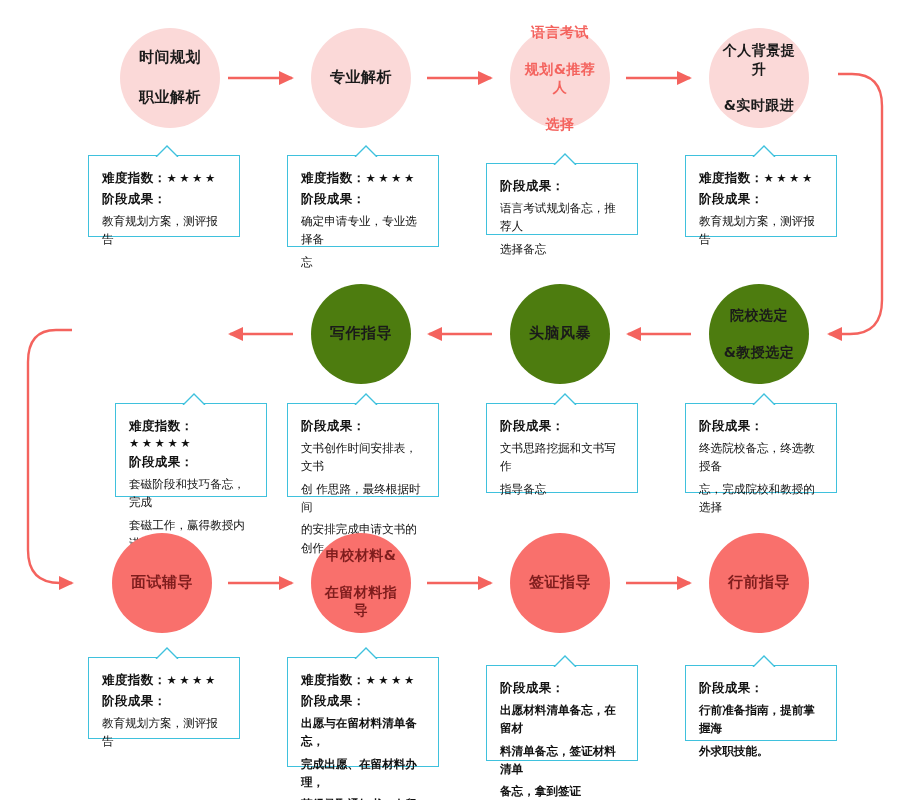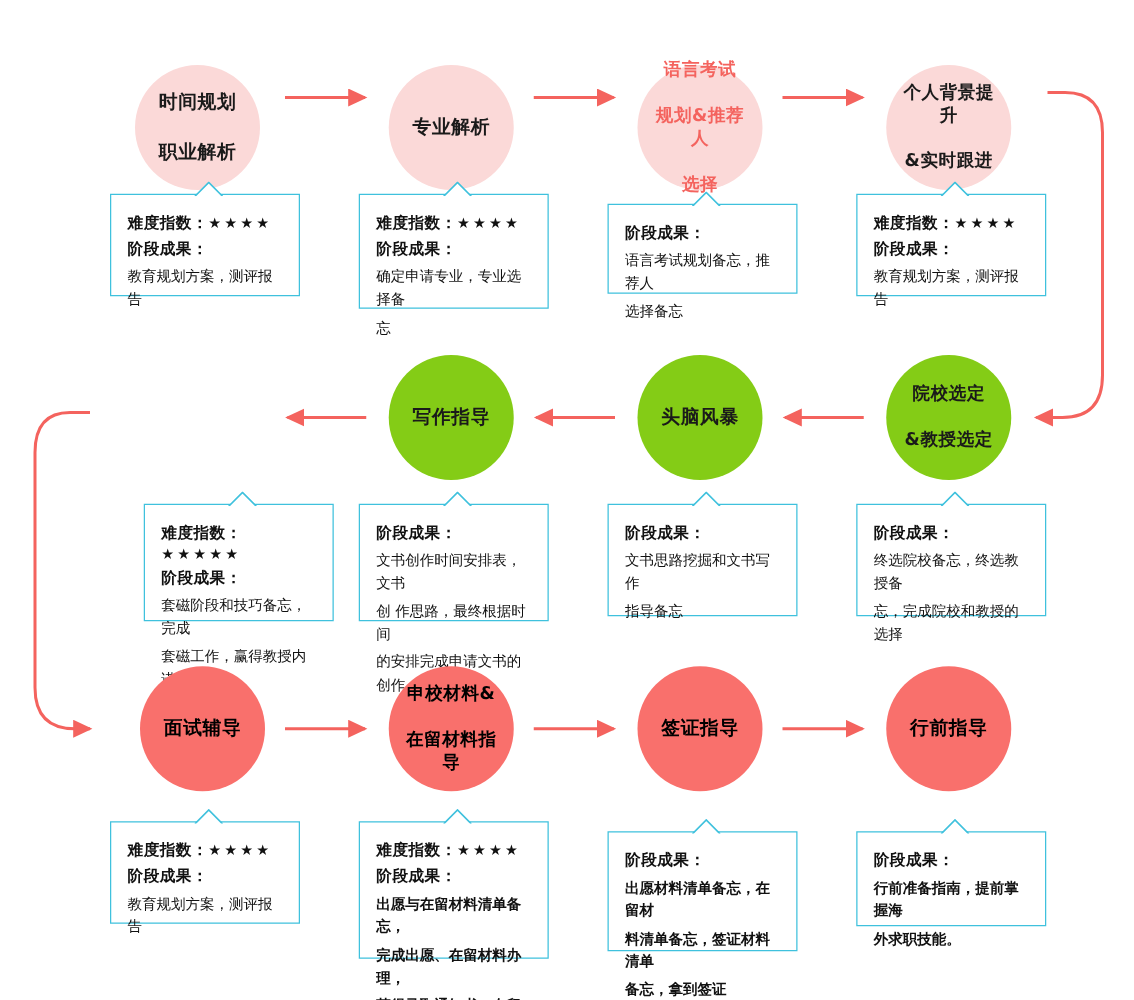--- a/index.html
+++ b/index.html
@@ -13,24 +13,24 @@
   #links{position:absolute;left:0;top:0;width:907px;height:800px;pointer-events:none;}
 
   
   .node{
     position:absolute;border-radius:50%;
     display:flex;align-items:center;justify-content:center;
     text-align:center;font-weight:bold;line-height:1.32;
     letter-spacing:.5px;
   }
   .node span{display:block;padding:0 6px;}
-  .tier1{background:#fbd9d8;color:#1a1a1a;margin-top:24px;}
+  .tier1{background:#fbd9d8;color:#1a1a1a;}
   .tier1.accent{color:#f4635e;}
-  .tier2{background:#84cc16;color:#1a1a1a;justify-content:center;}
-  .tier3{background:#f9706c;color:#000000;}
+  .tier2{background:#4d7c0f;color:#1a1a1a;justify-content:center;}
+  .tier3{background:#f9706c;color:#7f1d1d;}
 
   
   .card{
     position:absolute;background:#ffffff;
     border:1.4px solid #3fc1dd;box-sizing:border-box;
     padding:14px 13px 10px 13px;
   }
   .card .pointer{
     position:absolute;top:-11px;left:66px;width:24px;height:12px;overflow:hidden;
   }
@@ -63,21 +63,21 @@
     <line x1="492" y1="334" x2="429" y2="334" stroke="#F4635E" stroke-width="2.4" marker-end="url(#ah)"></line>
     <line x1="293" y1="334" x2="230" y2="334" stroke="#F4635E" stroke-width="2.4" marker-end="url(#ah)"></line>
 
     <path d="M 72 330 L 56 330 Q 28 330 28 362 L 28 550 Q 28 583 60 583 L 72 583" fill="none" stroke="#F4635E" stroke-width="2.4" marker-end="url(#ah)"></path>
 
     <line x1="228" y1="583" x2="292" y2="583" stroke="#F4635E" stroke-width="2.4" marker-end="url(#ah)"></line>
     <line x1="427" y1="583" x2="491" y2="583" stroke="#F4635E" stroke-width="2.4" marker-end="url(#ah)"></line>
     <line x1="626" y1="583" x2="690" y2="583" stroke="#F4635E" stroke-width="2.4" marker-end="url(#ah)"></line>
   </svg>
 
-  <div class="node tier1" style="left:108px;top:28px;width:100px;height:100px;font-size:15px;">
+  <div class="node tier1" style="left:120px;top:28px;width:100px;height:100px;font-size:15px;">
     <span><span>时间规划</span><br><span>职业解析</span></span>
   </div>
   <div class="node tier1" style="left:311px;top:28px;width:100px;height:100px;font-size:15px;">
     <span>
         <span>专业解析</span>
       </span>
   </div>
   <div class="node tier1 accent" style="left:510px;top:28px;width:100px;height:100px;font-size:14px;">
     <span><span>语言考试</span><br><span>规划&amp;推荐人</span><br><span>选择</span></span>
   </div>

